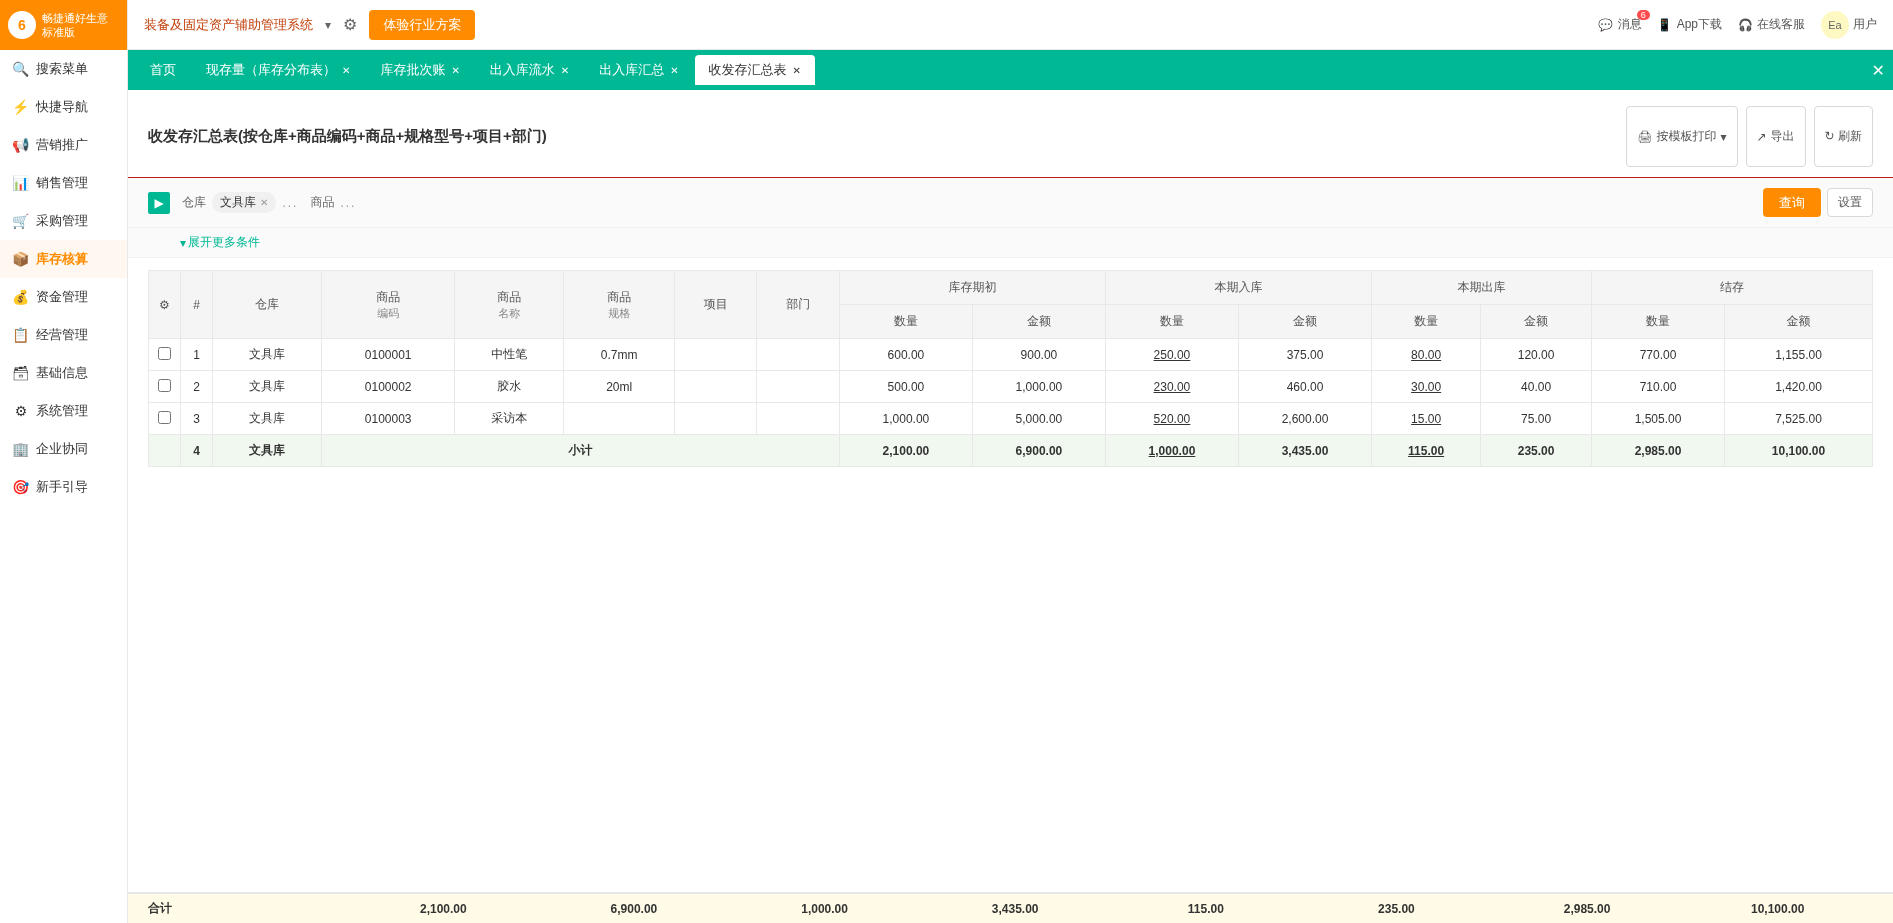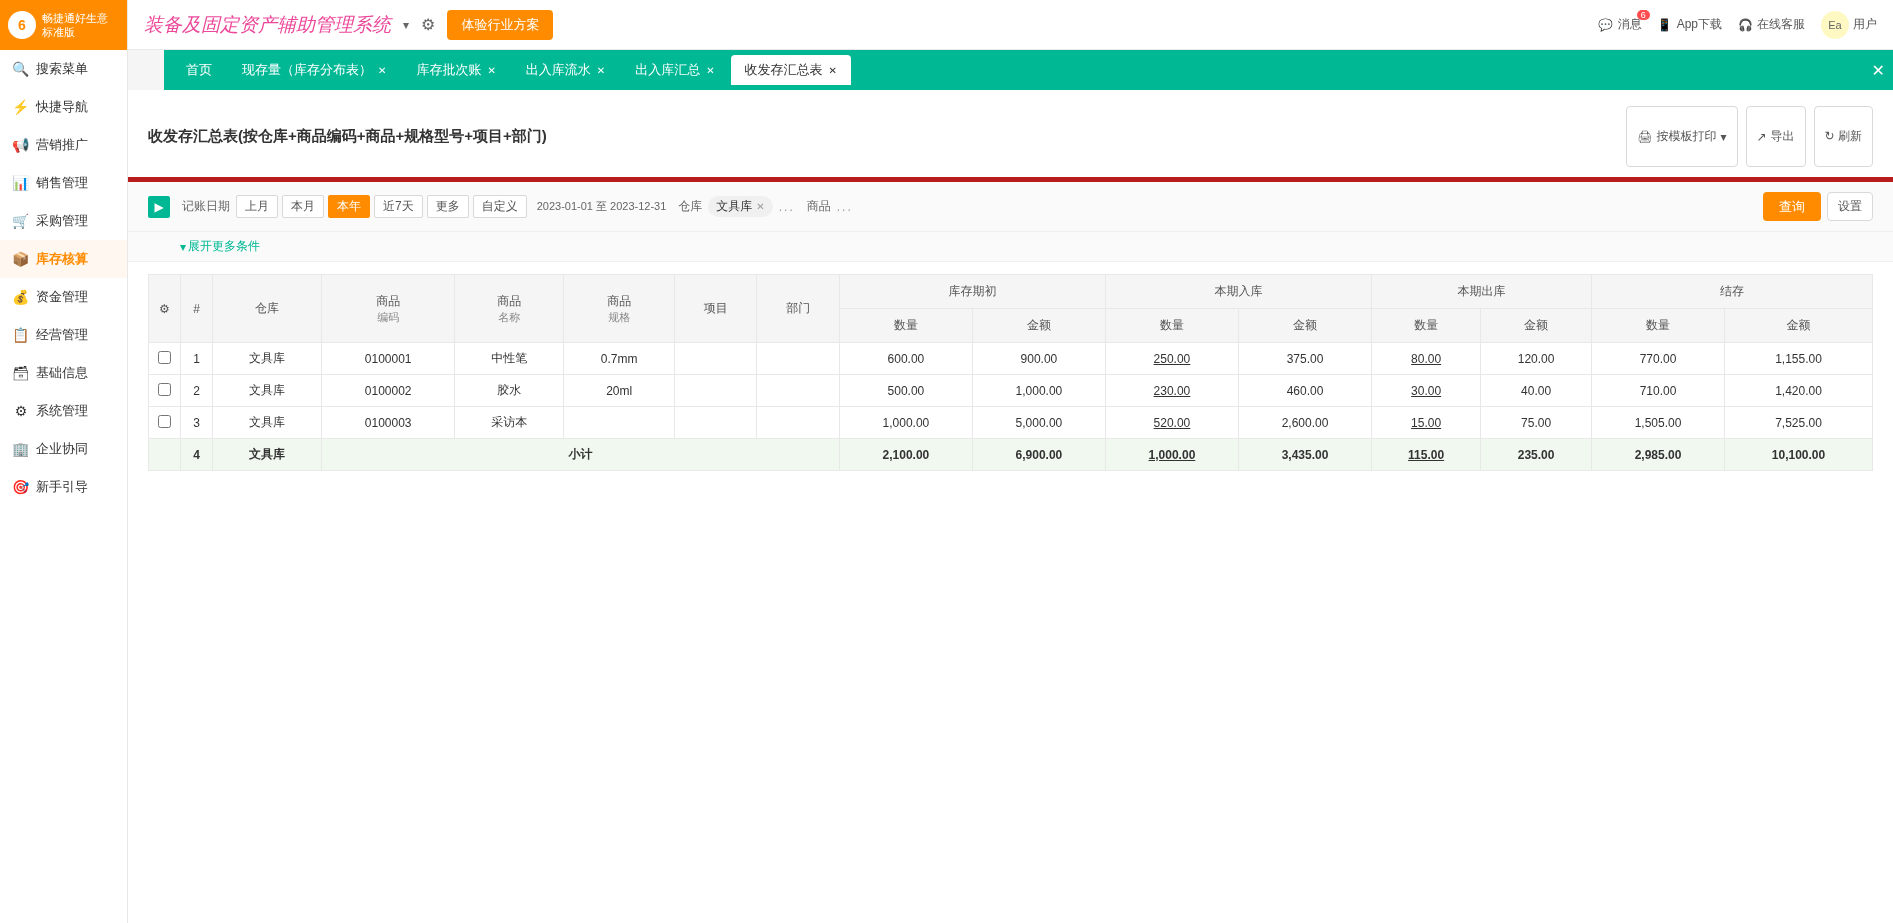--- a/index.html
+++ b/index.html
@@ -19,29 +19,29 @@
 
     
     .topbar { background: #fff; border-bottom: 1px solid #e8e8e8; height: 50px; display: flex; align-items: center; padding: 0 16px; gap: 12px; }
     .topbar-btn { background: #ff8c00; color: #fff; border: none; border-radius: 4px; padding: 6px 14px; cursor: pointer; font-size: 13px; }
     .topbar-right { display: flex; align-items: center; gap: 16px; margin-left: auto; }
     .topbar-right-item { display: flex; align-items: center; gap: 4px; cursor: pointer; color: #555; font-size: 12px; position: relative; }
     .topbar-badge { position: absolute; top: -6px; right: -8px; background: #ff4d4f; color: #fff; border-radius: 8px; padding: 0 4px; font-size: 9px; }
     .user-avatar { width: 28px; height: 28px; background: #fef9c3; border-radius: 50%; display: flex; align-items: center; justify-content: center; color: #666; font-size: 11px; }
 
     
-    .tabs { background: #00b894; display: flex; align-items: center; height: 40px; padding: 0 8px; gap: 2px; margin-left: 36px; }
+    .tabs { background: #00b894; display: flex; align-items: center; height: 40px; padding: 0 8px; gap: 2px; }
     .tab { padding: 6px 14px; color: #fff; cursor: pointer; font-size: 13px; border-radius: 4px 4px 0 0; display: flex; align-items: center; gap: 6px; }
     .tab.active { background: #fff; color: #333; }
     .tab-close { font-size: 10px; cursor: pointer; }
     .tabs-close-all { margin-left: auto; color: #fff; cursor: pointer; font-size: 16px; }
 
     
     .content { flex: 1; background: #fff; overflow-y: auto; padding: 0; }
-    .page-header { padding: 16px 20px 10px; border-bottom: 5px solid #b91c1c; }
+    .page-header { padding: 16px 20px 10px; border-bottom: 1px solid #b91c1c; }
     .page-title { font-size: 15px; color: #333; font-weight: bold; }
     .page-actions { float: right; display: flex; gap: 8px; }
     .btn-outline { border: 1px solid #d9d9d9; background: #fff; border-radius: 4px; padding: 4px 10px; cursor: pointer; font-size: 12px; color: #555; display: flex; align-items: center; gap: 4px; }
     .btn-refresh { border: 1px solid #d9d9d9; background: #fff; border-radius: 4px; padding: 21px 10px; cursor: pointer; font-size: 12px; color: #555; }
 
     
     .filter-area { padding: 10px 20px; background: #fafafa; border-bottom: 1px solid #f0f0f0; display: flex; align-items: center; gap: 12px; flex-wrap: wrap; }
     .filter-arrow { width: 22px; height: 22px; background: #00b894; color: #fff; display: flex; align-items: center; justify-content: center; border-radius: 2px; cursor: pointer; font-size: 12px; }
     .filter-group { display: flex; align-items: center; gap: 6px; }
     .filter-label { color: #666; font-size: 12px; white-space: nowrap; }
@@ -133,21 +133,21 @@
       <div class="sidebar-item">
         <span class="sidebar-item-icon">🎯</span>
         <span>新手引导</span>
       </div>
     </div>
 </div>
 
 <div class="main">
 
   <div class="topbar">
-    <span style="font-size:19px;color:#ec4899;font-style:italic;">装备及固定资产辅助管理系统</span>
+    <span style="font-size:13px;color:#c2410c;">装备及固定资产辅助管理系统</span>
     <span style="cursor:pointer;color:#666;">▾</span>
     <span style="font-size:16px;color:#666;cursor:pointer;">⚙</span>
     <button class="topbar-btn">体验行业方案</button>
     <div class="topbar-right">
       <div class="topbar-right-item">
         <span>💬</span>
         <span>消息</span>
         <span class="topbar-badge">6</span>
       </div>
       <div class="topbar-right-item">
@@ -213,32 +213,20 @@
             <span>↻</span>
             <span>刷新</span>
           </button>
         </div>
       </div>
     </div>
 
     <div class="filter-area">
       <div class="filter-arrow">
         <span>▶</span>
-      </div>
-      <div class="filter-group">
-        <span class="filter-label">记账日期</span>
-        <div class="filter-date-btns" id="date-btns-container">
-            <button class="filter-date-btn">上月</button>
-            <button class="filter-date-btn">本月</button>
-            <button class="filter-date-btn active">本年</button>
-            <button class="filter-date-btn">近7天</button>
-            <button class="filter-date-btn">更多</button>
-            <button class="filter-date-btn">自定义</button>
-          </div>
-        <span class="filter-date-range">2023-01-01 至 2023-12-31</span>
       </div>
       <div class="filter-group">
         <span class="filter-label">仓库</span>
         <div class="filter-tag">
           <span>文具库</span>
           <span class="filter-tag-close">✕</span>
         </div>
         <span class="filter-dotted">...</span>
       </div>
       <div class="filter-group">
@@ -356,14 +344,27 @@
   <td>235.00</td>
   <td>2,985.00</td>
   <td>10,100.00</td>
 </tr>
           </tbody>
       </table>
     </div>
 
   </div>
 
+  <div class="table-footer">
+    <span class="footer-label">合计</span>
+    <div class="footer-values">
+      <span class="footer-val">2,100.00</span>
+      <span class="footer-val">6,900.00</span>
+      <span class="footer-val">1,000.00</span>
+      <span class="footer-val">3,435.00</span>
+      <span class="footer-val">115.00</span>
+      <span class="footer-val">235.00</span>
+      <span class="footer-val">2,985.00</span>
+      <span class="footer-val">10,100.00</span>
+    </div>
+  </div>
 
 </div>
 
 </body></html>

